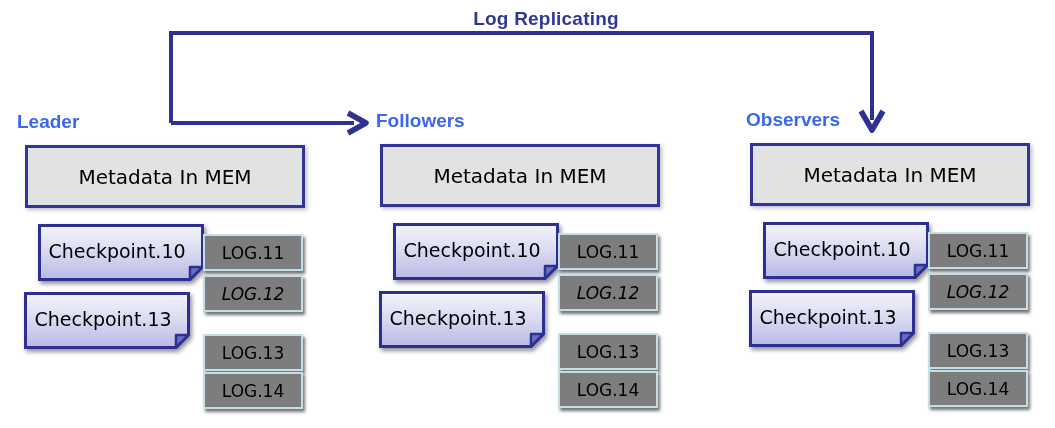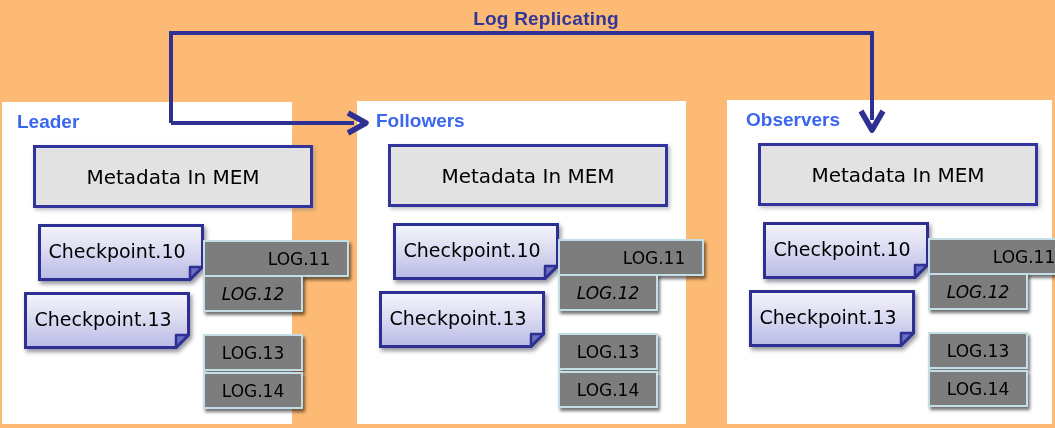--- a/index.html
+++ b/index.html
@@ -1,18 +1,18 @@
 <!DOCTYPE html>
 <html><head>
 <meta charset="utf-8">
 <style>
   html,body { margin:0; padding:0; background:#000; }
   #stage {
     position:relative; width:1055px; height:428px;
-    background:#fdba74; overflow:hidden;
+    background:#ffffff; overflow:hidden;
     font-family:"DejaVu Sans", sans-serif;
   }
 
   
   #arrow-layer { position:absolute; left:0; top:0; width:1055px; height:428px; z-index:5; pointer-events:none; }
   #arrow-title {
     position:absolute; left:446px; top:8px; width:200px; z-index:6;
     text-align:center; font-family:"Liberation Sans", sans-serif;
     font-weight:bold; font-size:19px; color:#2f3798; letter-spacing:0.2px;
   }
@@ -24,21 +24,21 @@
   .panel-observers { left:727px; top:100px; width:325px; height:324px; }
 
   .panel-label {
     position:absolute; left:15px; top:9px;
     font-family:"Liberation Sans", sans-serif; font-weight:bold;
     font-size:19px; color:#3b66f0;
   }
   .panel-followers .panel-label, .panel-observers .panel-label { left:19px;text-align:center; }
 
   .metadata-box {
-    position:absolute; left:31px; top:43px; width:274px; height:57px;
+    position:absolute; left:23px; top:43px; width:274px; height:57px;
     background:#e2e2e2; border:3px solid #32349b;
     display:flex; align-items:center; justify-content:center;
     font-size:20px; color:#000;
     box-shadow:2px 2px 4px rgba(110,110,130,0.45);
   }
 
   .checkpoint {
     position:absolute; left:22px; width:166px; height:57px;
     filter:drop-shadow(2px 3px 2px rgba(40,40,60,0.5));
   }
@@ -50,21 +50,21 @@
     font-size:19px; color:#000;
   }
 
   .log {
     position:absolute; left:201px; width:96px; height:33px;
     background:#7d7d7d; border:2px solid #c3dee6;
     box-shadow:2px 3px 3px rgba(0,0,0,0.55);
     display:flex; align-items:center; justify-content:center;
     font-size:17px; color:#000;
   }
-  .log-1 { top:138px;padding-left:46px; } .log-2 { top:173px;font-style:italic; } .log-3 { top:232px; } .log-4 { top:270px; }
+  .log-1 { top:132px; } .log-2 { top:173px;font-style:italic; } .log-3 { top:232px; } .log-4 { top:270px; }
 </style>
 </head>
 <body>
 
 <div id="stage">
 
   <svg width="0" height="0" style="position:absolute">
     <defs>
       <linearGradient id="cpGrad" x1="0" y1="0" x2="0" y2="1">
         <stop offset="0%" stop-color="#f4f4fb"></stop>

